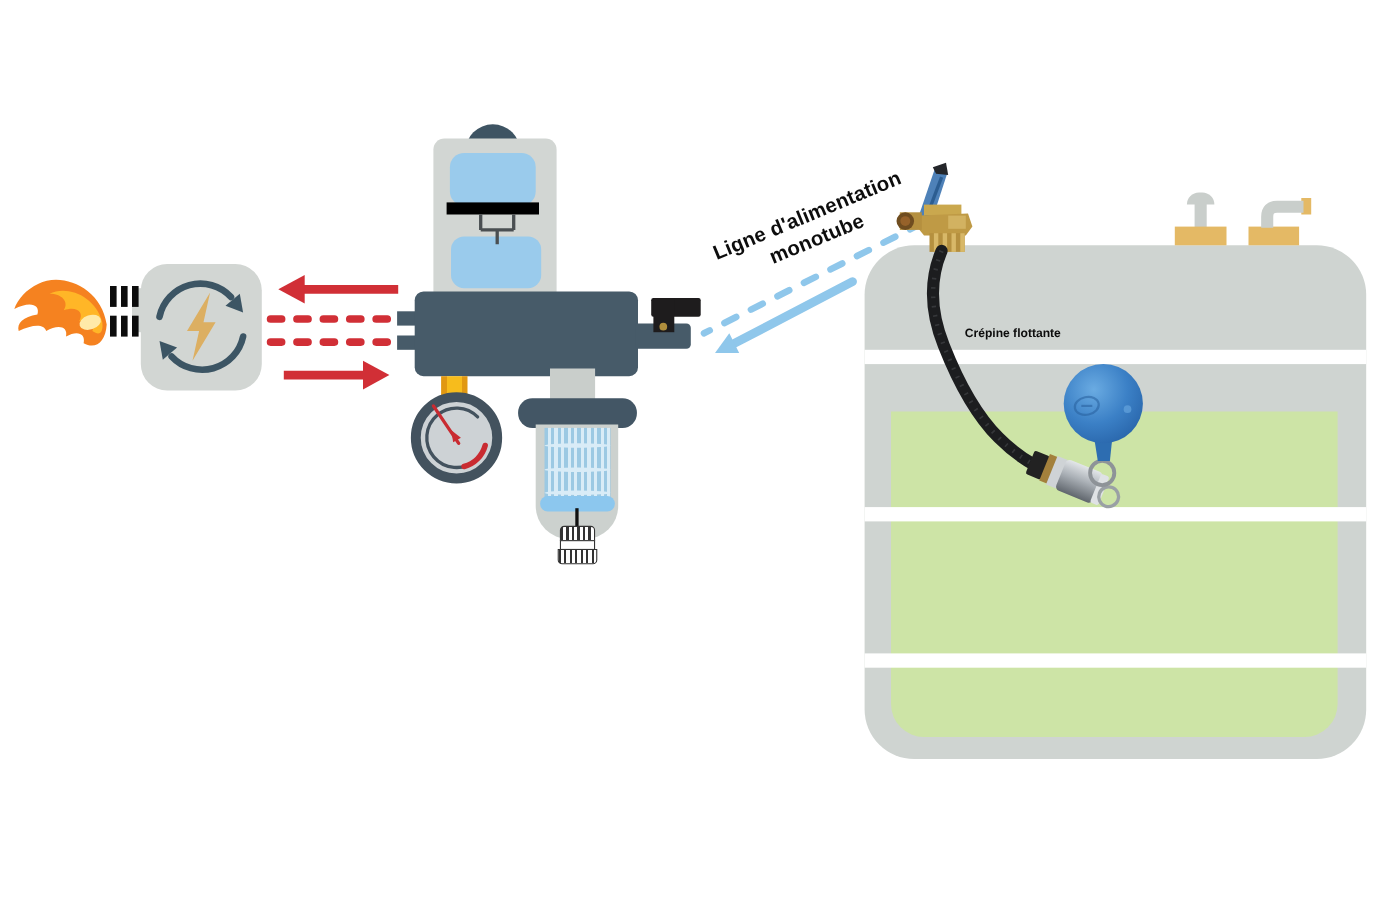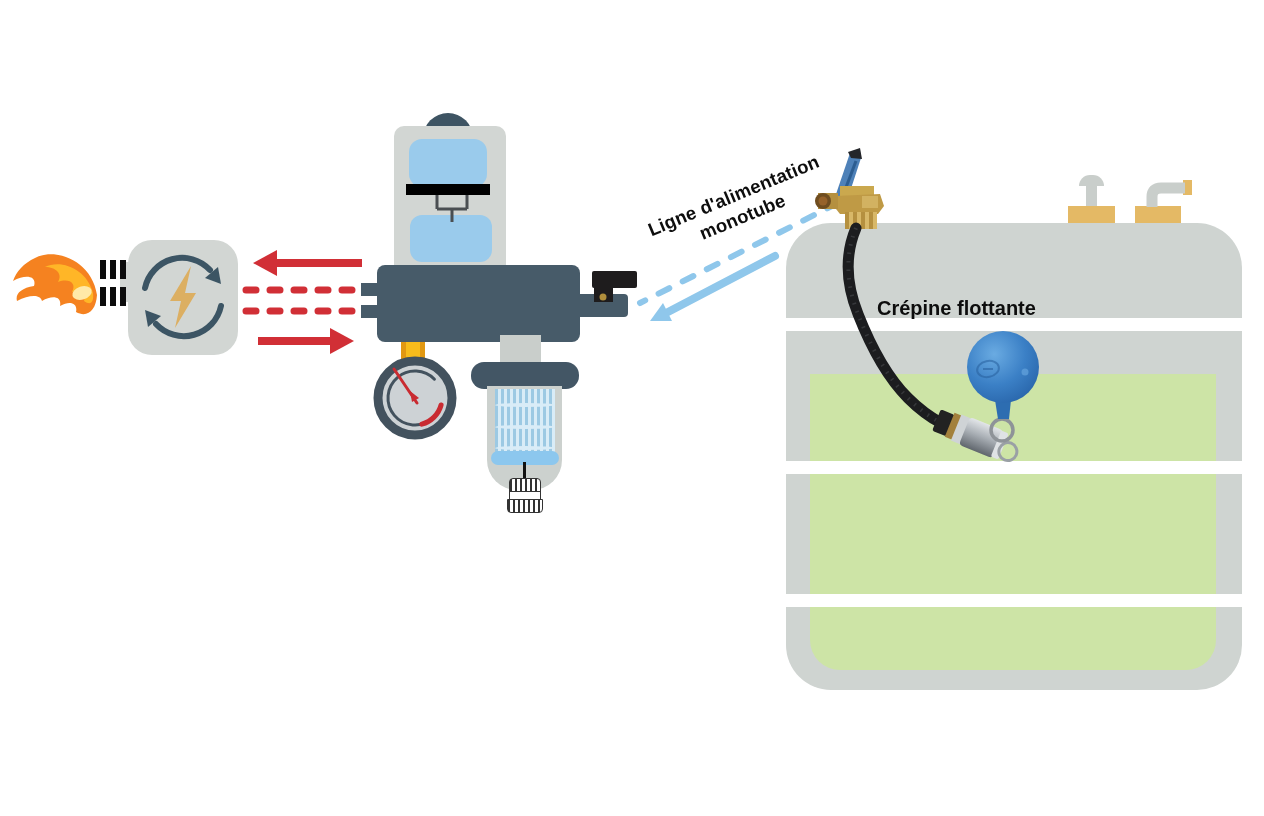--- a/index.html
+++ b/index.html
@@ -2,21 +2,21 @@
 <html><head>
 <meta charset="utf-8">
 <style>
   html,body{margin:0;padding:0;background:#fff;}
   #canvas{position:relative;width:1264px;height:816px;background:#fff;overflow:hidden;
           font-family:"Liberation Sans",sans-serif;}
   .abs{position:absolute;}
   .label{color:#0d0d0d;font-weight:bold;white-space:nowrap;}
   #supply-label{left:633px;top:183px;width:210px;text-align:center;
                 transform:rotate(-22.5deg);font-size:18.5px;line-height:23px;letter-spacing:.2px;}
-  #strainer-label{left:877px;top:297px;font-size:20px;}
+  #strainer-label{left:877px;top:297px;font-size:11px;}
   
   #burner-tab{left:120px;top:262px;width:10px;height:40px;background:#d2d6d3;}
   #burner-box{left:128px;top:240px;width:110px;height:115px;background:#d2d6d3;border-radius:24px;}
   .nozzle-bar{width:6px;height:19px;background:#0c0c0c;}
   
   #dome{left:423px;top:113px;width:50px;height:26px;background:#3e5463;border-radius:25px 25px 0 0;}
   #unit-body{left:394px;top:126px;width:112px;height:150px;background:#d2d6d3;border-radius:10px;}
   #blue-top{left:409px;top:139px;width:78px;height:48px;background:#9acbec;border-radius:13px;}
   #level-bar{left:406px;top:184px;width:84px;height:11px;background:#000;}
   #blue-bottom{left:410px;top:215px;width:82px;height:47px;background:#9acbec;border-radius:12px;}

